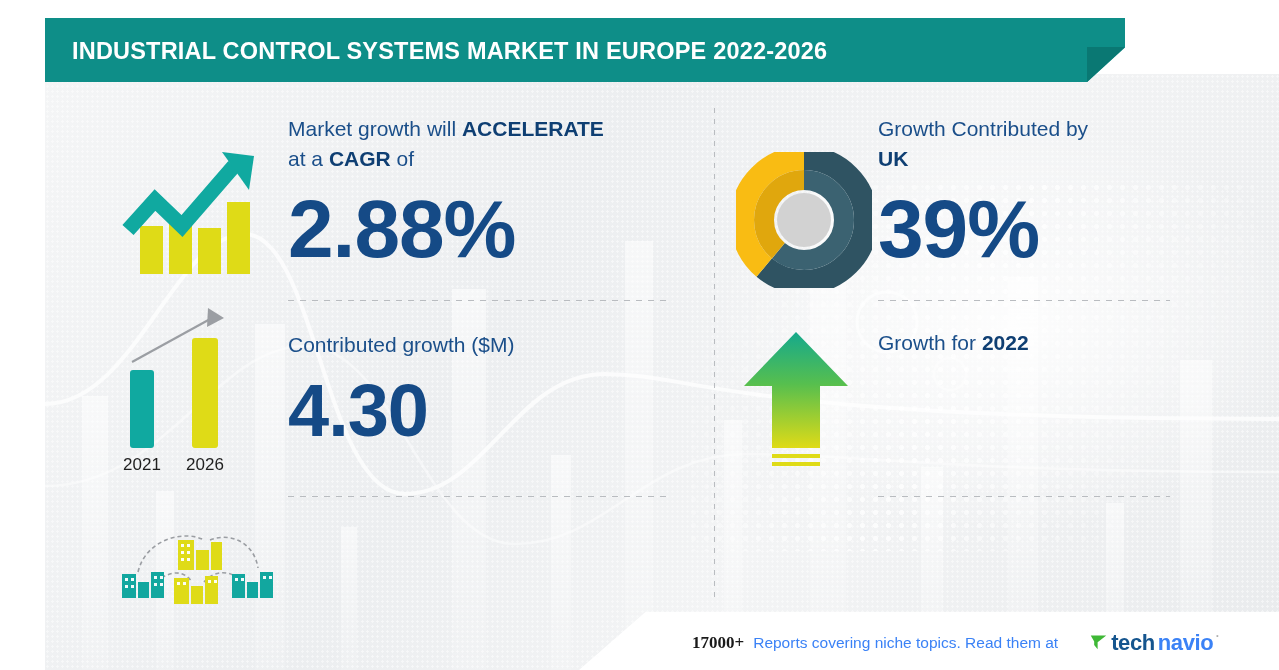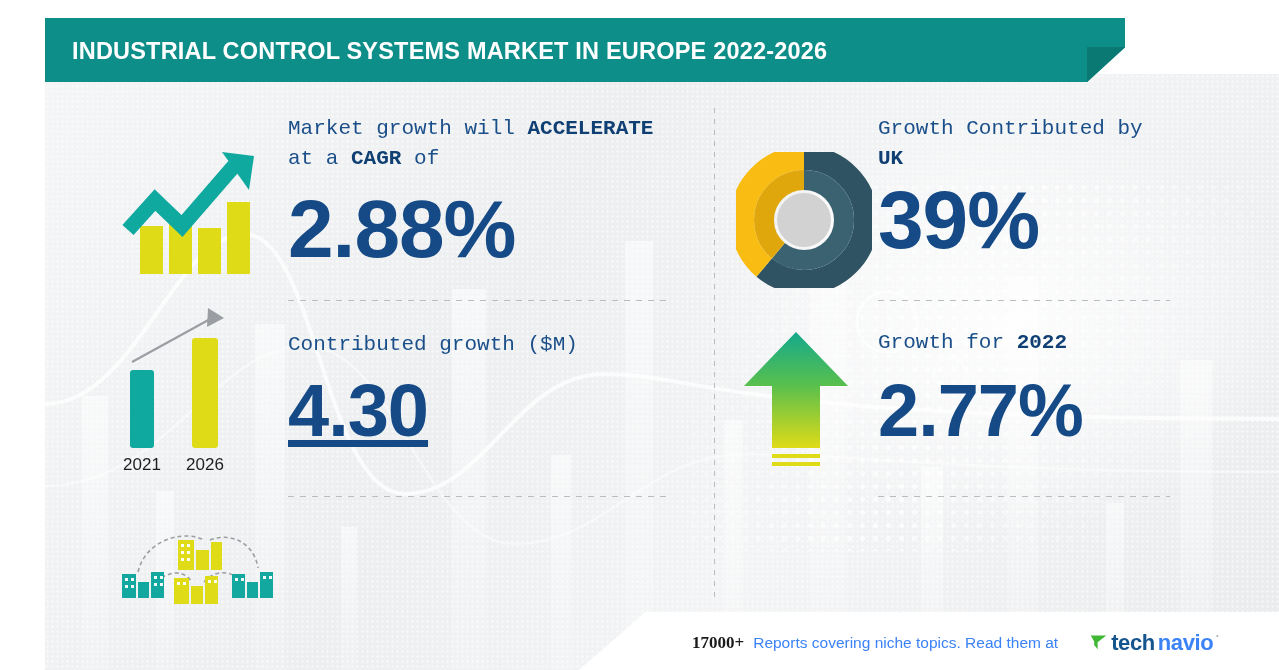--- a/index.html
+++ b/index.html
@@ -65,38 +65,38 @@
     background-size:12px 1px;
   }
   .hd-l1{left:288px;top:300px;width:378px;}
   .hd-l2{left:288px;top:496px;width:378px;}
   .hd-r1{left:878px;top:300px;width:292px;}
   .hd-r2{left:878px;top:496px;width:292px;}
 
   
   .lead{
     color:#1b4f8a;font-size:21px;line-height:30px;font-weight:400;
-    font-family:Liberation Mono, monospace;
+    font-family:Liberation Sans, sans-serif;
   }
   .lead b{font-weight:bold;color:#0f3f73;}
   .bignum{
     color:#154a86;font-weight:bold;letter-spacing:-1px;
     font-family:"Liberation Sans","DejaVu Sans",sans-serif;
     line-height:1;
   }
 
   
   .cell{position:absolute;}
   .c-cagr{left:288px;top:114px;width:390px;}
   .c-cagr .bignum{font-size:82px;margin-top:14px;}
   .c-inc{left:288px;top:330px;width:390px;}
-  .c-inc .bignum{font-size:74px;margin-top:14px;text-decoration:underline;}
+  .c-inc .bignum{font-size:74px;margin-top:14px;}
   .c-frag{left:288px;top:514px;width:392px;}
   .c-uk{left:878px;top:114px;width:300px;}
-  .c-uk .bignum{font-size:82px;margin-top:5px;}
+  .c-uk .bignum{font-size:82px;margin-top:14px;}
   .c-g22{left:878px;top:328px;width:300px;}
   .c-g22 .bignum{font-size:74px;margin-top:16px;}
 
   
   .icon{position:absolute;}
   .i-arrowchart{left:118px;top:134px;width:156px;height:146px;}
   .i-bars{left:108px;top:300px;width:166px;height:180px;}
   .i-city{left:112px;top:516px;width:168px;height:88px;}
   .i-donut{left:736px;top:152px;width:136px;height:136px;}
   .i-uparrow{left:736px;top:330px;width:124px;height:150px;}
@@ -276,21 +276,20 @@
       </defs>
       <path d="M60 2 L112 56 L84 56 L84 118 L36 118 L36 56 L8 56 Z" fill="url(#upgrad)"></path>
       <rect x="36" y="124" width="48" height="4" fill="#dfdb17"></rect>
       <rect x="36" y="132" width="48" height="4" fill="#dfdb17"></rect>
     </svg>
   </div>
   <div class="cell c-g22">
     <div class="lead">
       <span>Growth for </span><b>2022</b>
     </div>
-    <div class="bignum">2.77%</div>
   </div>
 
   <div class="footer">
     <div class="footer-band"></div>
     <div class="footer-row">
       <span class="f-count">17000+</span>
       <span class="f-text">Reports covering niche topics. Read them at</span>
       <span class="logo">
         <span>
           <svg viewBox="0 0 22 22" width="19" height="19">

